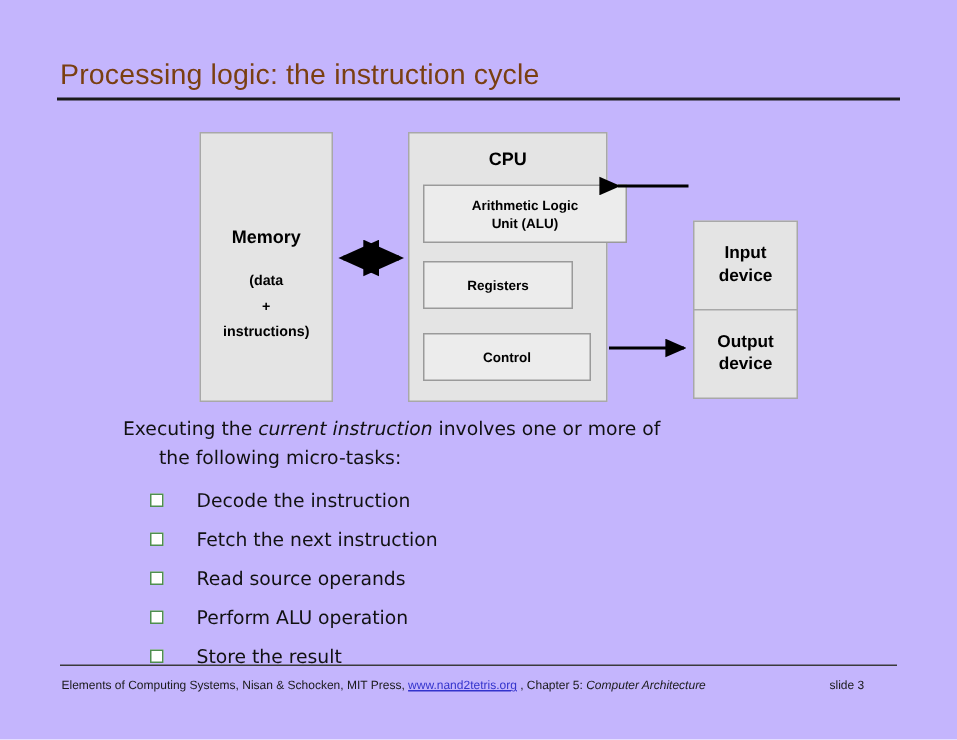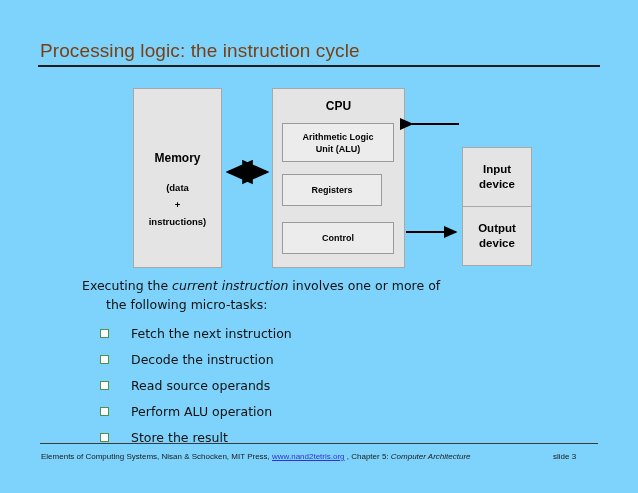--- a/index.html
+++ b/index.html
@@ -8,21 +8,21 @@
     padding: 0;
     background: #ffffff;
   }
   body {
     font-family: "Liberation Sans", sans-serif;
   }
   #slide {
     position: relative;
     width: 638px;
     height: 493px;
-    background: #7dd3fc;
+    background: #c4b5fd;
     overflow: hidden;
   }
 
   
   .slide-title {
     position: absolute;
     left: 40px;
     top: 40px;
     font-family: "Liberation Sans", sans-serif;
     font-size: 19px;
@@ -92,21 +92,21 @@
     height: 180px;
     justify-content: flex-start;
   }
   #cpu-title {
     margin-top: 10px;
     font-size: 12px;
   }
   #alu-box {
     left: 282px;
     top: 123px;
-    width: 112px;
+    width: 136px;
     height: 39px;
     font-size: 9px;
     line-height: 12px;
   }
   #registers-box {
     left: 282px;
     top: 174px;
     width: 100px;
     height: 32px;
     font-size: 9px;
@@ -309,25 +309,25 @@
 
   <div class="body-area">
     <div class="lead">
       <span>Executing the </span><em>current instruction</em><span> involves one or more of</span>
       <span class="ind">the following micro-tasks:</span>
     </div>
 
     <ul class="tasks">
       <li>
         <span class="bullet-sq"></span>
+        <span>Decode the instruction</span>
+      </li>
+      <li>
+        <span class="bullet-sq"></span>
         <span>Fetch the next instruction</span>
-      </li>
-      <li>
-        <span class="bullet-sq"></span>
-        <span>Decode the instruction</span>
       </li>
       <li>
         <span class="bullet-sq"></span>
         <span>Read source operands</span>
       </li>
       <li>
         <span class="bullet-sq"></span>
         <span>Perform ALU operation</span>
       </li>
       <li>

